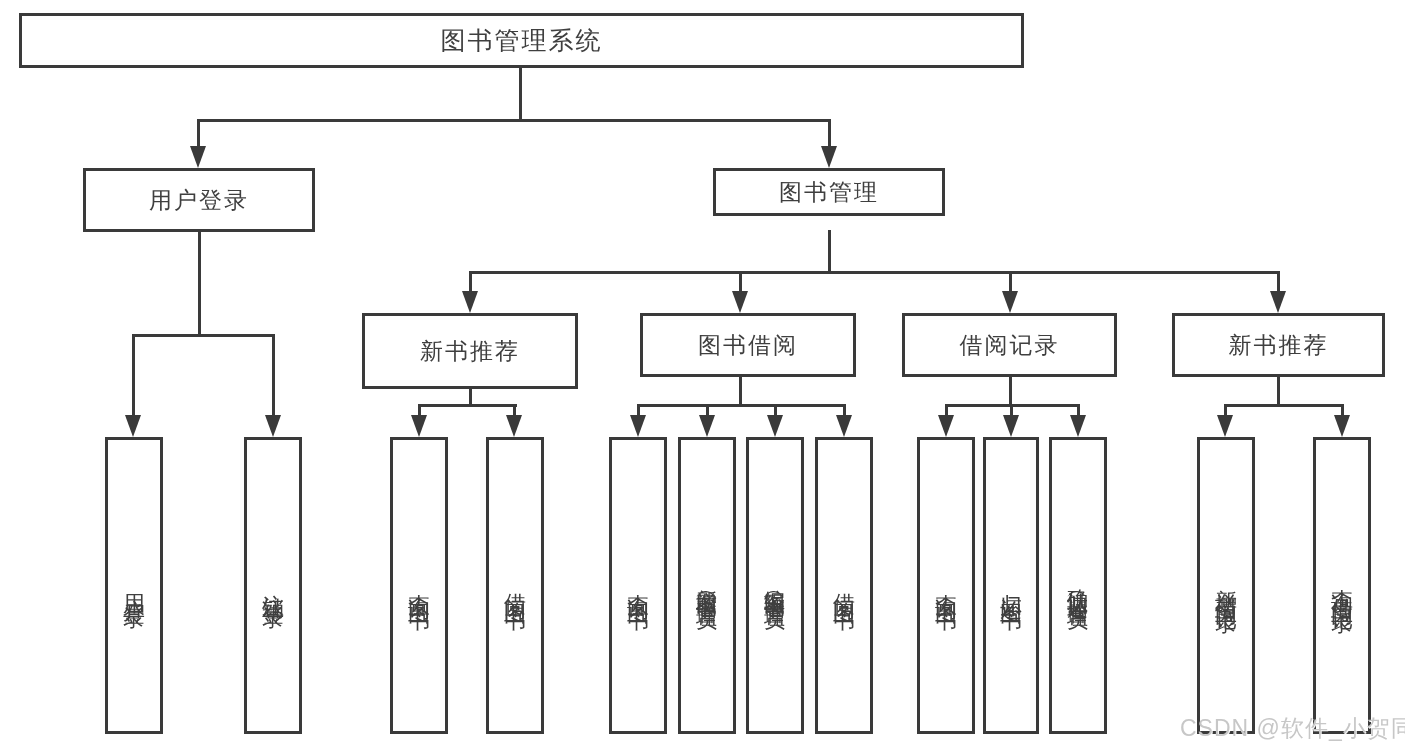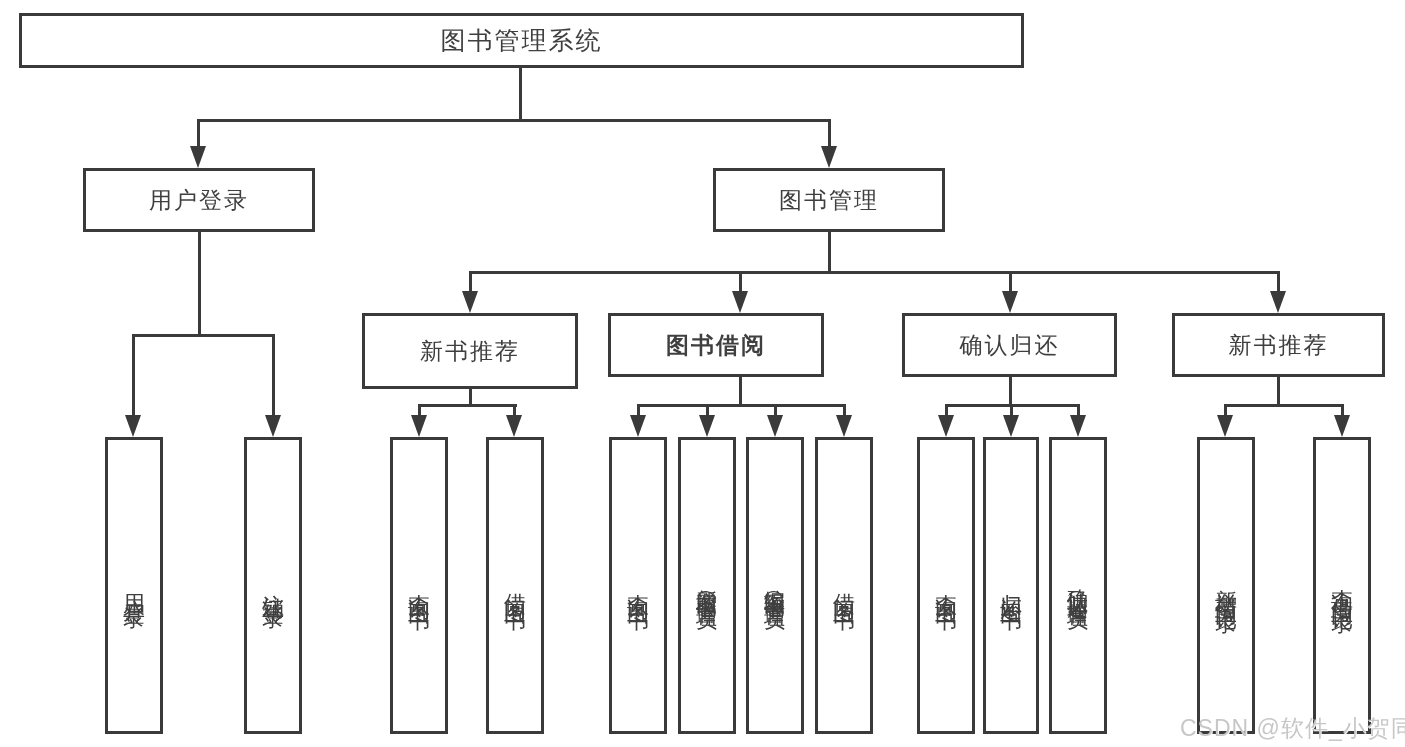--- a/index.html
+++ b/index.html
@@ -63,21 +63,21 @@
   <div class="vline" style="left:519px;top:66px;height:55px;"></div>
   <div class="hline" style="left:197px;top:119px;width:634px;"></div>
   <div class="vline" style="left:197px;top:119px;height:30px;"></div>
   <div class="arrow" style="left:190px;top:146px;"></div>
   <div class="vline" style="left:828px;top:119px;height:30px;"></div>
   <div class="arrow" style="left:821px;top:146px;"></div>
 
   <div class="node" style="left:83px;top:168px;width:232px;height:64px;">
     <span>用户登录</span>
   </div>
-  <div class="node" style="left:713px;top:168px;width:232px;height:64px;">
+  <div class="node" style="left:713px;top:168px;width:232px;height:48px;">
     <span>图书管理</span>
   </div>
 
   <div class="vline" style="left:198px;top:230px;height:106px;"></div>
   <div class="hline" style="left:132px;top:334px;width:143px;"></div>
   <div class="vline" style="left:132px;top:334px;height:83px;"></div>
   <div class="arrow" style="left:125px;top:415px;"></div>
   <div class="vline" style="left:272px;top:334px;height:83px;"></div>
   <div class="arrow" style="left:265px;top:415px;"></div>
 
@@ -88,25 +88,25 @@
   <div class="vline" style="left:739px;top:271px;height:22px;"></div>
   <div class="arrow" style="left:732px;top:291px;"></div>
   <div class="vline" style="left:1009px;top:271px;height:22px;"></div>
   <div class="arrow" style="left:1002px;top:291px;"></div>
   <div class="vline" style="left:1277px;top:271px;height:22px;"></div>
   <div class="arrow" style="left:1270px;top:291px;"></div>
 
   <div class="node" style="left:362px;top:313px;width:216px;height:76px;">
     <span>新书推荐</span>
   </div>
-  <div class="node" style="left:608px;top:313px;width:216px;height:64px;font-weight:bold;">
+  <div class="node" style="left:640px;top:313px;width:216px;height:64px;">
     <span>图书借阅</span>
   </div>
   <div class="node" style="left:902px;top:313px;width:215px;height:64px;">
-    <span>确认归还</span>
+    <span>借阅记录</span>
   </div>
   <div class="node" style="left:1172px;top:313px;width:213px;height:64px;">
     <span>新书推荐</span>
   </div>
 
   <div class="vline" style="left:469px;top:375px;height:31px;"></div>
   <div class="hline" style="left:418px;top:404px;width:99px;"></div>
   <div class="vline" style="left:418px;top:404px;height:13px;"></div>
   <div class="arrow" style="left:411px;top:415px;"></div>
   <div class="vline" style="left:513px;top:404px;height:13px;"></div>

